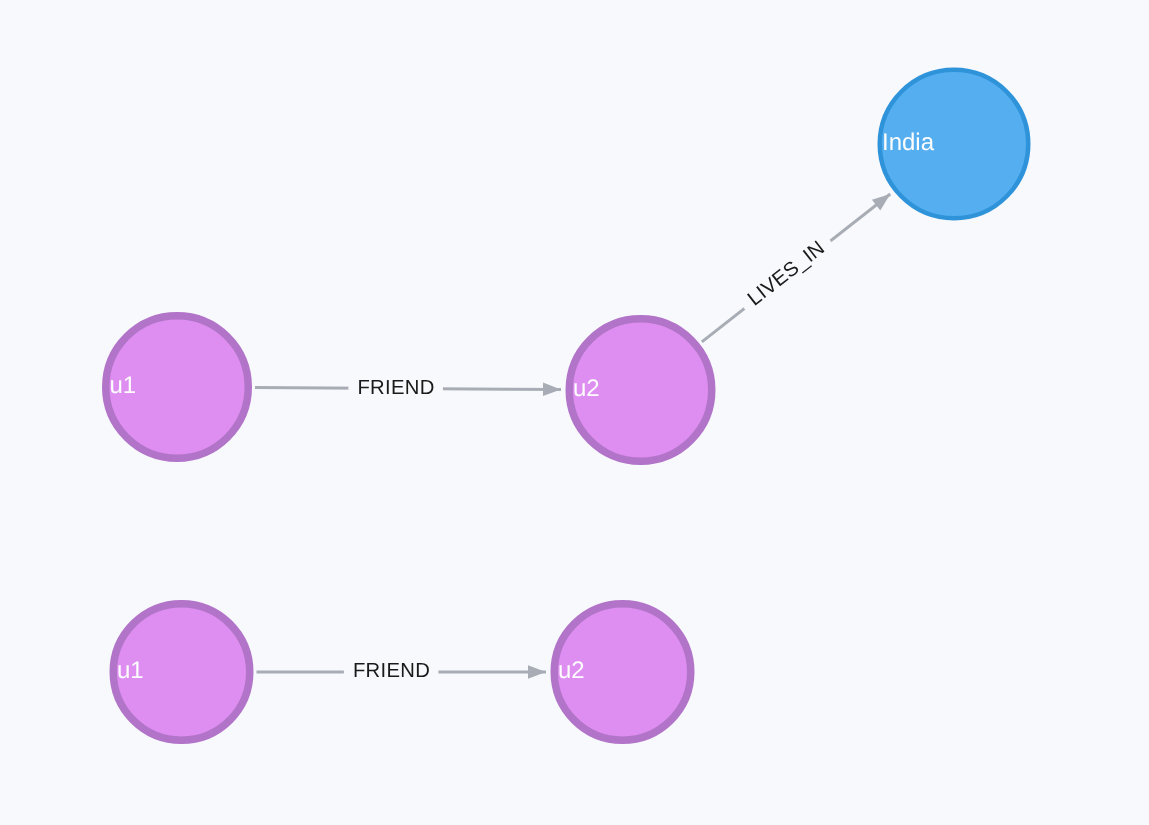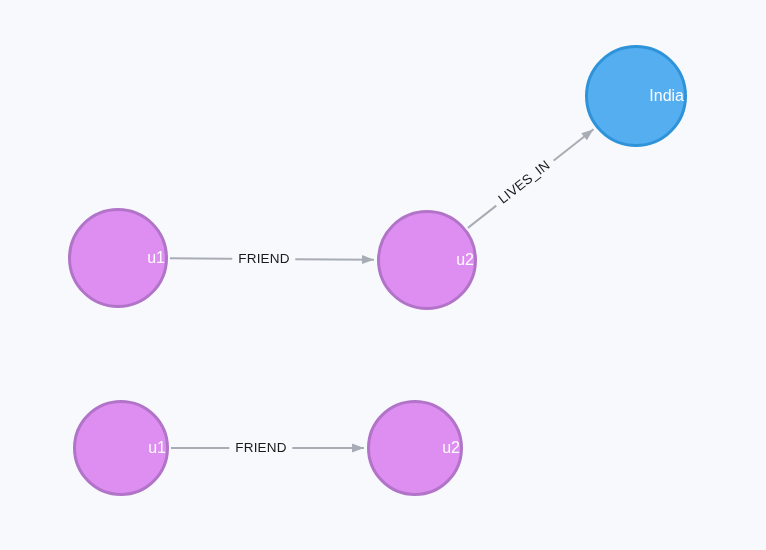--- a/index.html
+++ b/index.html
@@ -43,25 +43,25 @@
     letter-spacing: 0.2px;
     transform-origin: 50% 50%;
     pointer-events: none;
   }
   .node {
     position: absolute;
     border-radius: 50%;
     box-sizing: border-box;
     display: flex;
     align-items: center;
-    justify-content: flex-end;
+    justify-content: flex-start;
   }
   .node-person {
     background: #dd8ef0;
-    border: 3px solid #c2410c;
+    border: 5px solid #c2410c;
   }
   .node-country {
     background: #54aef0;
     border: 3px solid #2f93da;
   }
   .node-label {
     font-family: "Liberation Sans", sans-serif;
     font-size: 16px;
     color: #fdfdfd;
     user-select: none;

